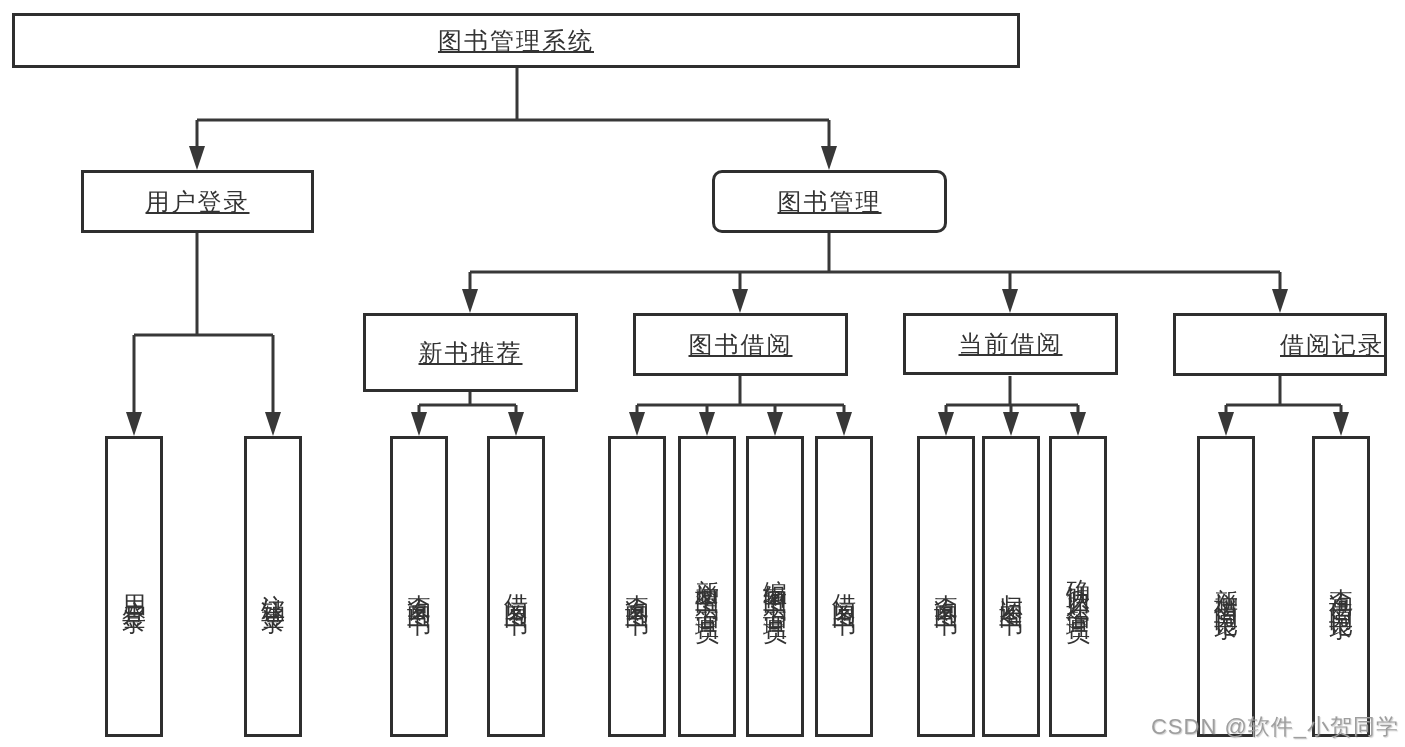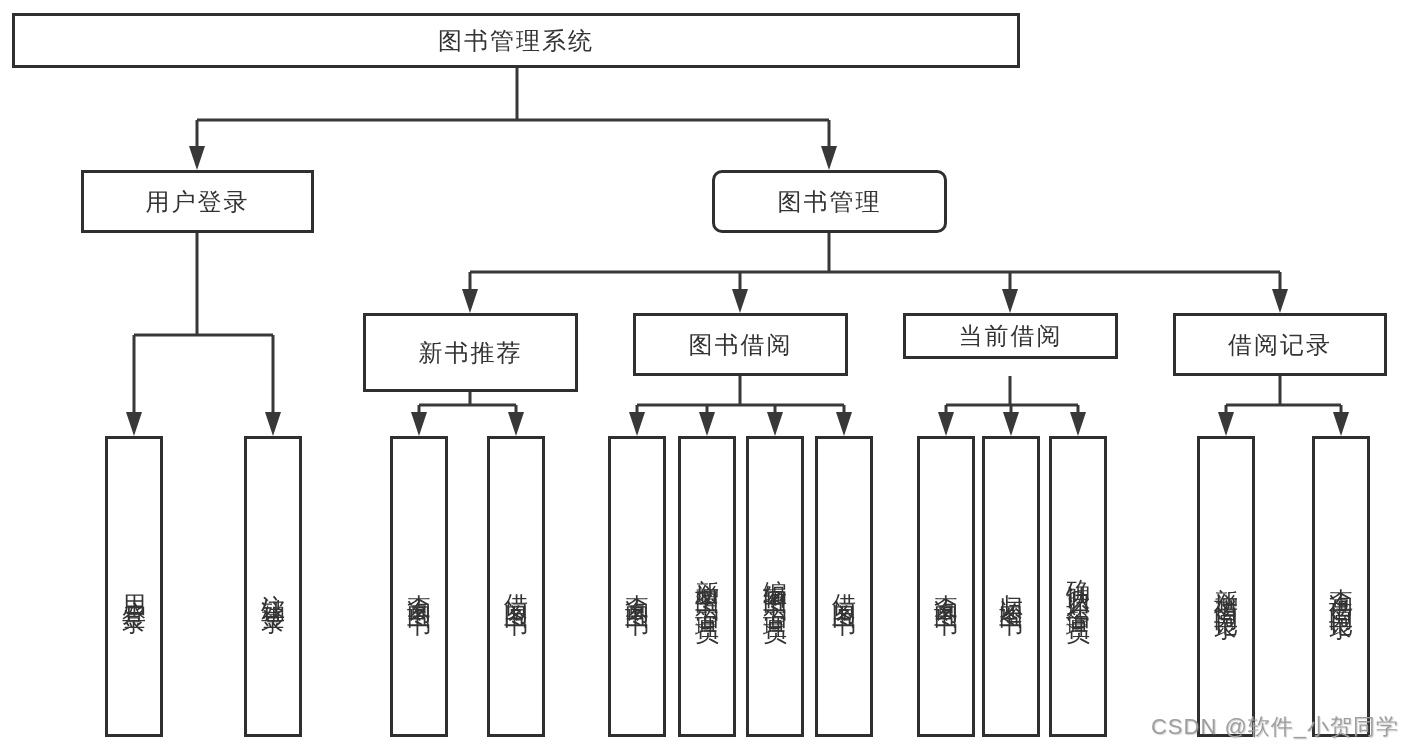--- a/index.html
+++ b/index.html
@@ -24,20 +24,21 @@
     background: #ffffff;
     display: flex;
     align-items: center;
     justify-content: center;
     color: #333333;
   }
   .node.h {
     font-size: 24px;
     letter-spacing: 2px;
     white-space: nowrap;
+    text-decoration: underline;
   }
   .node.v {
     writing-mode: vertical-rl;
     text-orientation: mixed;
     font-size: 24px;
     letter-spacing: 6px;
     line-height: 1;
   }
   .node .lbl { display: block; }
   #watermark {
@@ -118,24 +119,24 @@
   <div class="node h" style="left:712px; top:170px; width:235px; height:63px;border-radius:10px;">
     <span class="lbl">图书管理</span>
   </div>
 
   <div class="node h" style="left:363px; top:313px; width:215px; height:79px;">
     <span class="lbl">新书推荐</span>
   </div>
   <div class="node h" style="left:633px; top:313px; width:215px; height:63px;">
     <span class="lbl">图书借阅</span>
   </div>
-  <div class="node h" style="left:903px; top:313px; width:215px; height:46px;">
+  <div class="node h" style="left:903px; top:313px; width:215px; height:62px;">
     <span class="lbl">当前借阅</span>
   </div>
-  <div class="node h" style="left:1173px; top:313px; width:214px; height:63px;">
+  <div class="node h" style="left:1173px; top:313px; width:214px; height:63px;justify-content:flex-end;">
     <span class="lbl">借阅记录</span>
   </div>
 
   <div class="node v" style="left:105px; top:436px; width:58px; height:301px;">
     <span class="lbl">用户登录</span>
   </div>
   <div class="node v" style="left:244px; top:436px; width:58px; height:301px;">
     <span class="lbl">注销登录</span>
   </div>
 

